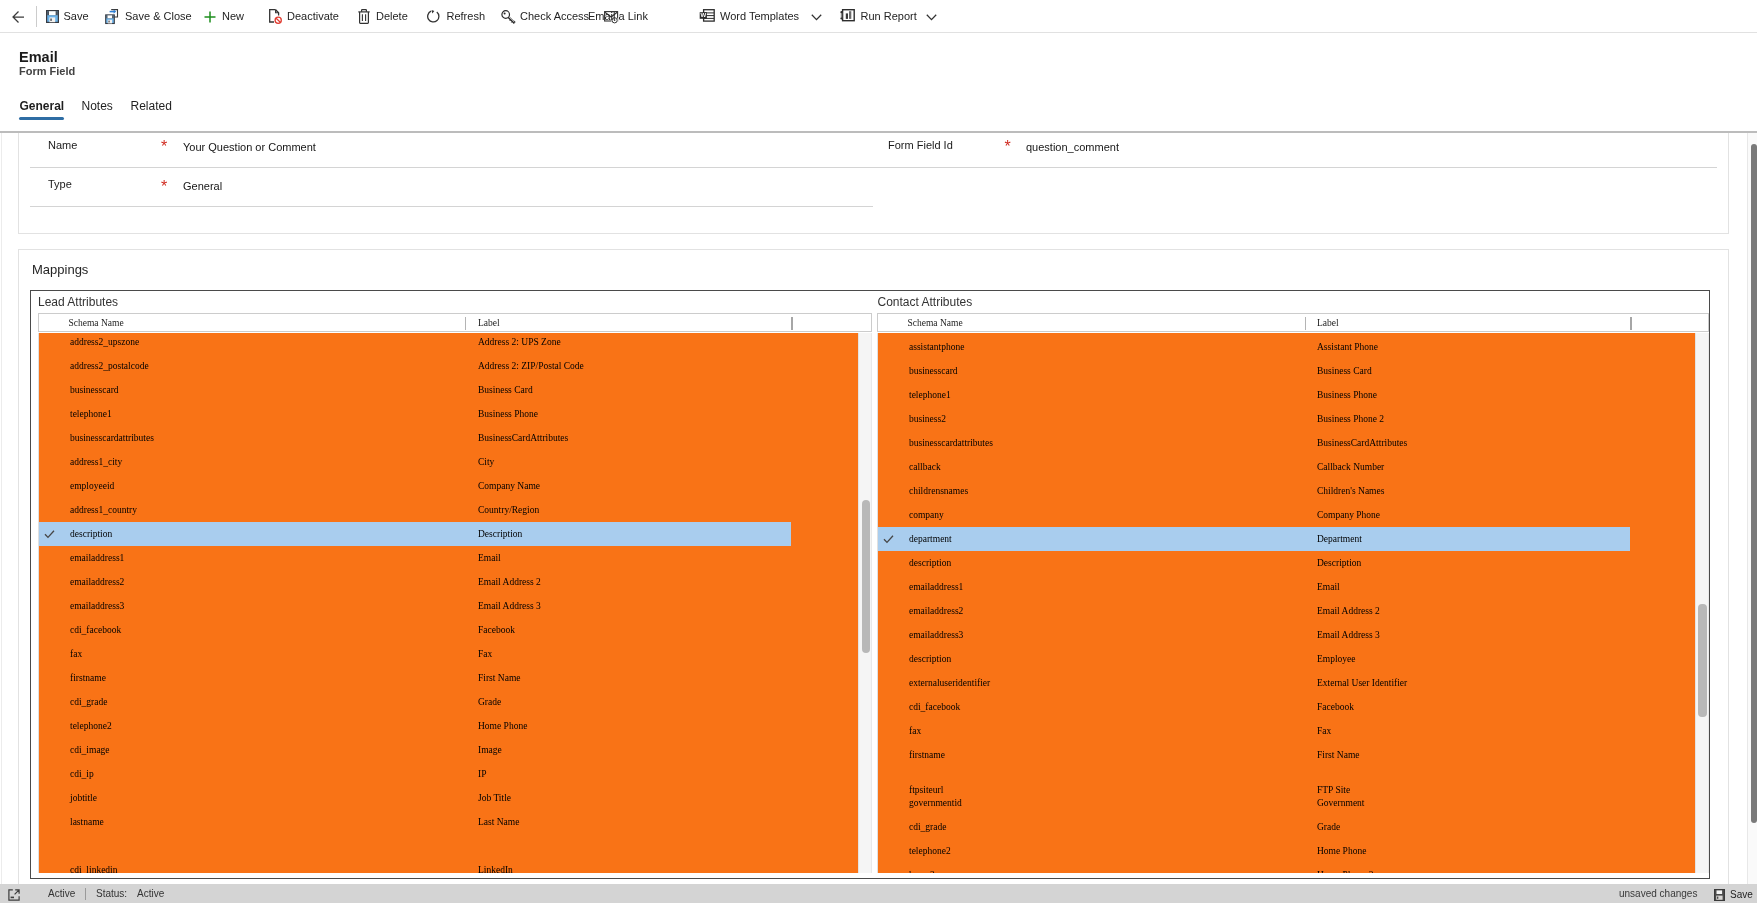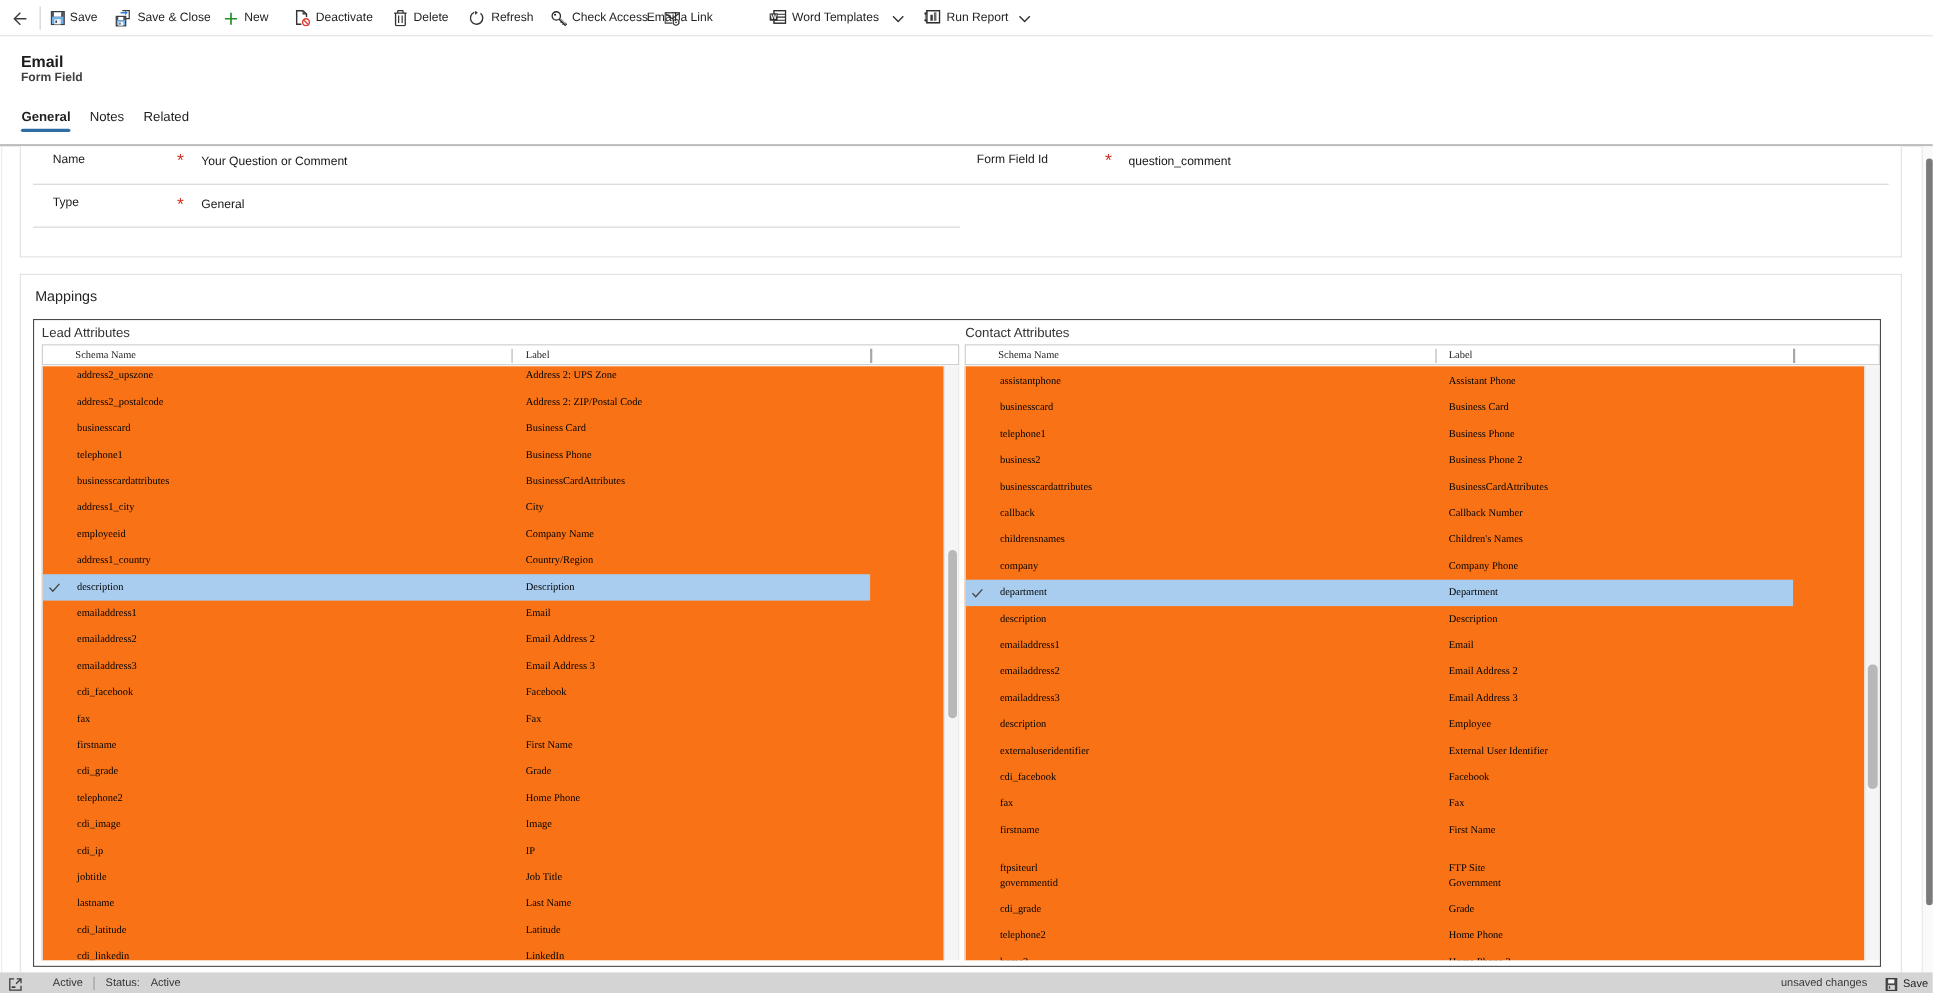--- a/index.html
+++ b/index.html
@@ -268,24 +268,20 @@
       <span class="c2">IP</span>
     </div>
 <div class="trow" style="top:453.5px">
       <span class="c1">jobtitle</span>
       <span class="c2">Job Title</span>
     </div>
 <div class="trow" style="top:477.5px">
       <span class="c1">lastname</span>
       <span class="c2">Last Name</span>
     </div>
-<div class="trow" style="top:501.5px">
-      <span class="c1">cdi_latitude</span>
-      <span class="c2">Latitude</span>
-    </div>
 <div class="trow" style="top:525.5px">
       <span class="c1">cdi_linkedin</span>
       <span class="c2">LinkedIn</span>
     </div>
 </div>
 <div class="sbtrack" style="left:858px;top:332.5px;width:13.5px;height:540.5px"></div>
 <div class="sbthumb" style="left:861.5px;top:500px;width:8.5px;height:153px"></div>
 
 <div class="tview" style="left:876.5px;width:818px">
 <div class="trow" style="top:2.5px">

